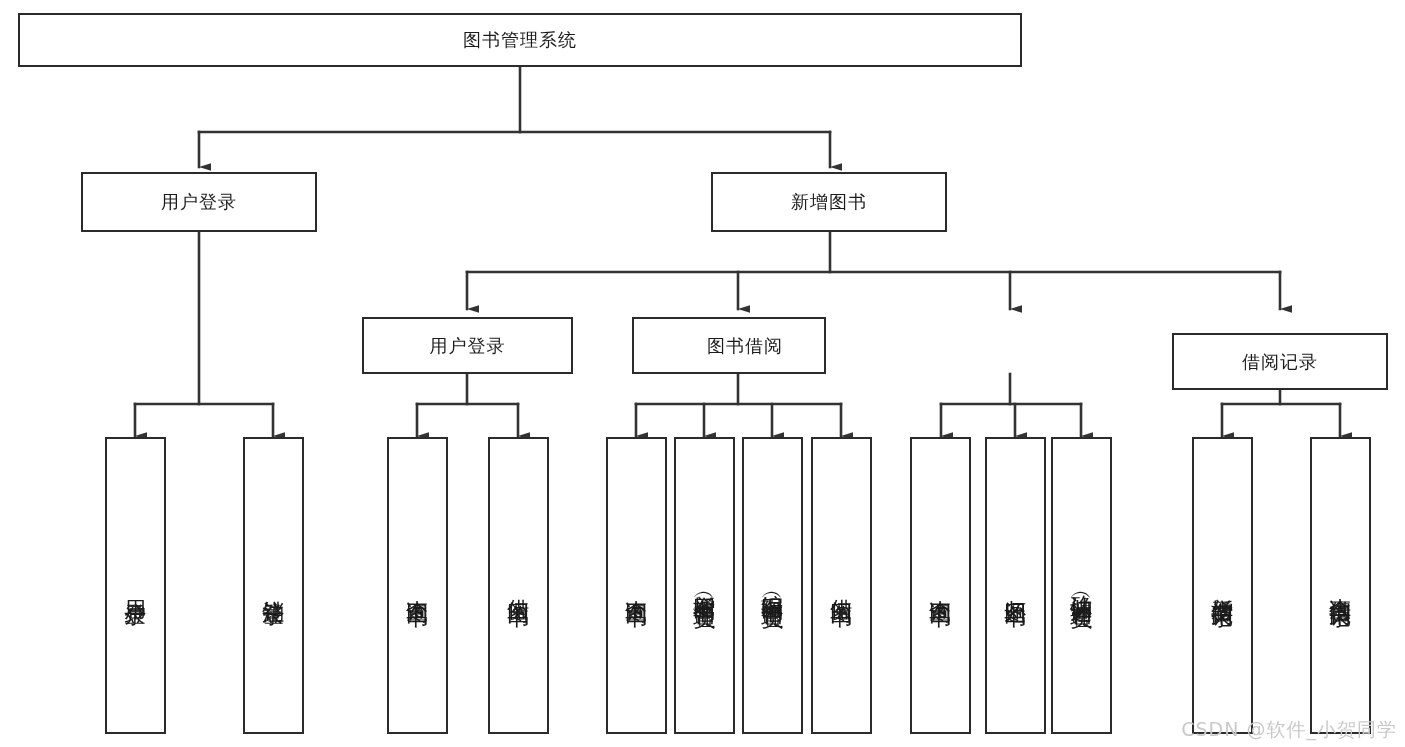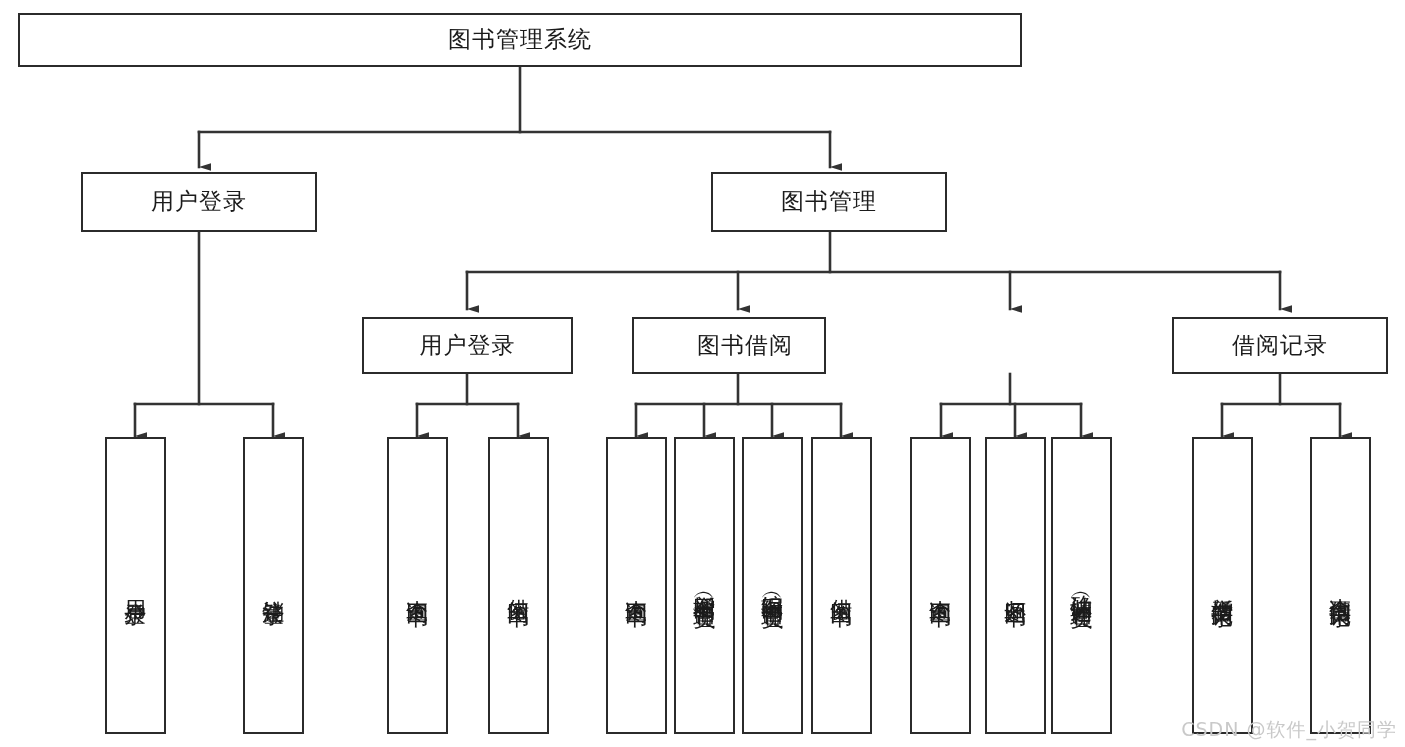--- a/index.html
+++ b/index.html
@@ -25,21 +25,21 @@
     box-sizing:border-box;
     background:#ffffff;
     border:2px solid #2b2b2b;
     display:flex;
     align-items:center;
     justify-content:center;
     color:#1b1b1b;
     z-index:2;
   }
   .node.horiz{
-    font-size:23px;
+    font-size:18px;
     line-height:1.2;
     letter-spacing:1px;
   }
   .node.vert{
     writing-mode:vertical-rl;
     text-orientation:upright;
     font-size:22px;
     line-height:1.16;
     letter-spacing:2px;
     padding:6px 0;
@@ -117,30 +117,30 @@
   </svg>
 
   <div class="node horiz" style="left:18px;top:13px;width:1004px;height:54px;">
     <span>图书管理系统</span>
   </div>
 
   <div class="node horiz" style="left:81px;top:172px;width:236px;height:60px;">
     <span>用户登录</span>
   </div>
   <div class="node horiz" style="left:711px;top:172px;width:236px;height:60px;">
-    <span>图书管理</span>
+    <span>新增图书</span>
   </div>
 
   <div class="node horiz" style="left:362px;top:317px;width:211px;height:57px;">
     <span>用户登录</span>
   </div>
   <div class="node horiz" style="left:632px;top:317px;width:194px;height:57px;padding-left:32px;">
     <span>图书借阅</span>
   </div>
-  <div class="node horiz" style="left:1172px;top:317px;width:216px;height:57px;">
+  <div class="node horiz" style="left:1172px;top:333px;width:216px;height:57px;">
     <span>借阅记录</span>
   </div>
 
   <div class="node vert" style="left:105px;top:437px;width:61px;height:297px;">
     <span class="vtext">用户登录</span>
   </div>
   <div class="node vert" style="left:243px;top:437px;width:61px;height:297px;">
     <span class="vtext">注销登录</span>
   </div>
 

